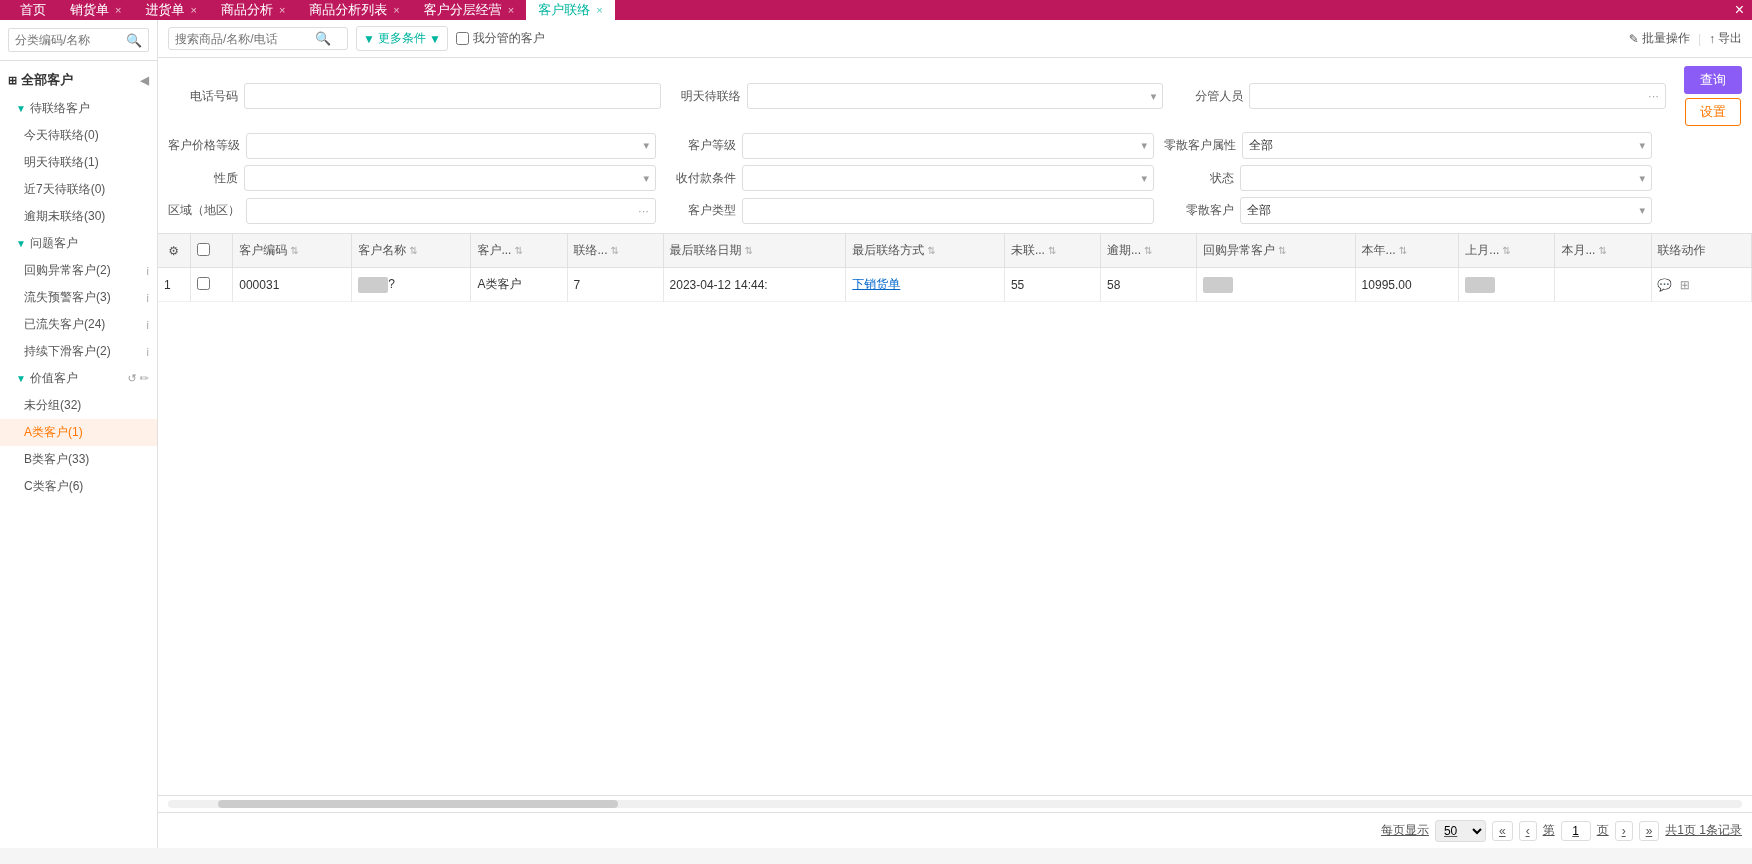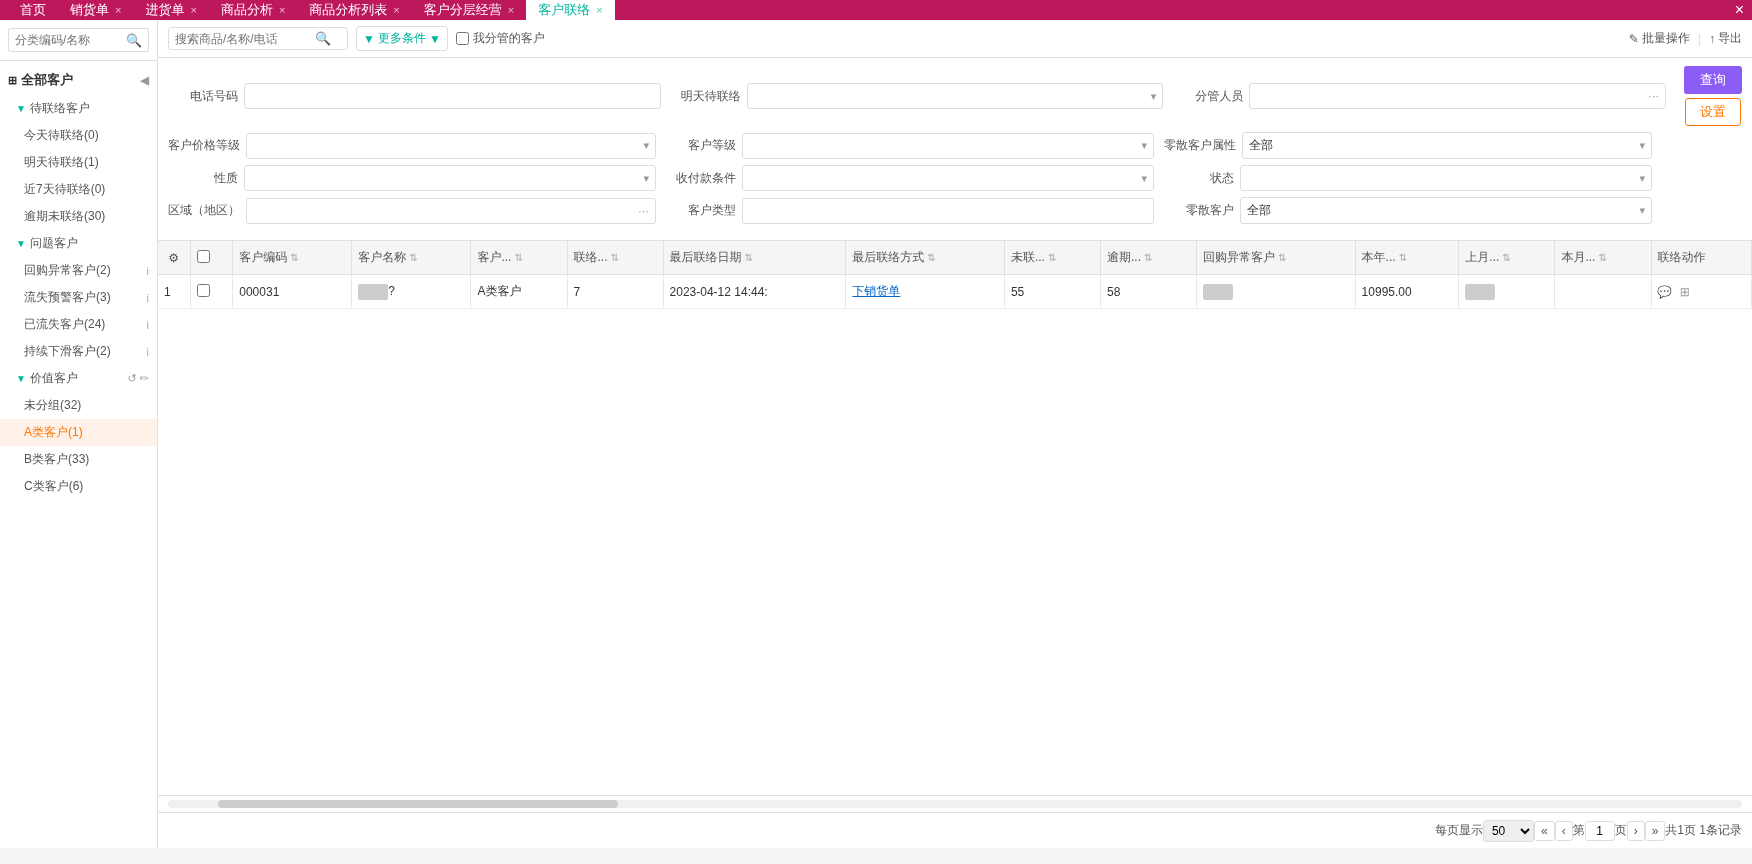--- a/index.html
+++ b/index.html
@@ -206,21 +206,21 @@
       background: white;
       border-bottom: 1px solid #e0e0e0;
       padding: 8px 10px;
     }
     .filter-row {
       display: flex;
       align-items: center;
       margin-bottom: 6px;
       gap: 10px;
     }
-    .filter-row:last-child { margin-bottom: 8px; }
+    .filter-row:last-child { margin-bottom: 1px; }
     .filter-item {
       display: flex;
       align-items: center;
       flex: 1;
       gap: 6px;
     }
     .filter-item label {
       white-space: nowrap;
       font-size: 12px;
       color: #555;
@@ -342,22 +342,24 @@
 
     
     .pagination {
       height: 36px;
       background: white;
       border-top: 1px solid #e0e0e0;
       display: flex;
       align-items: center;
       padding: 0 10px;
       justify-content: flex-end;
-      font-size: 12px;
-      color: #555;
+      gap: 6px;
+      font-size: 12px;
+      color: #555;
+      text-decoration: underline;
     }
     .pagination .page-size-select {
       border: 1px solid #ddd;
       border-radius: 3px;
       padding: 2px 4px;
       font-size: 12px;
     }
     .pagination .page-btn {
       border: 1px solid #ddd;
       background: white;

